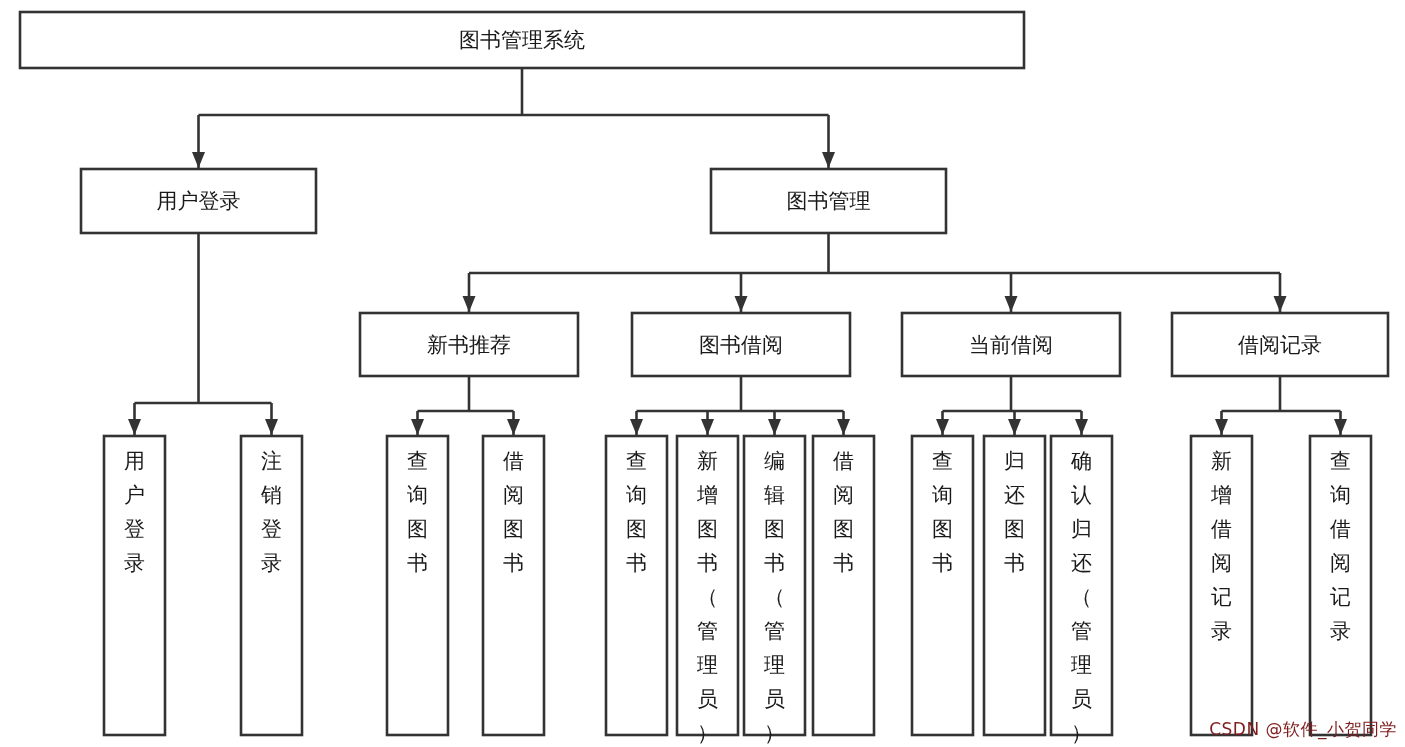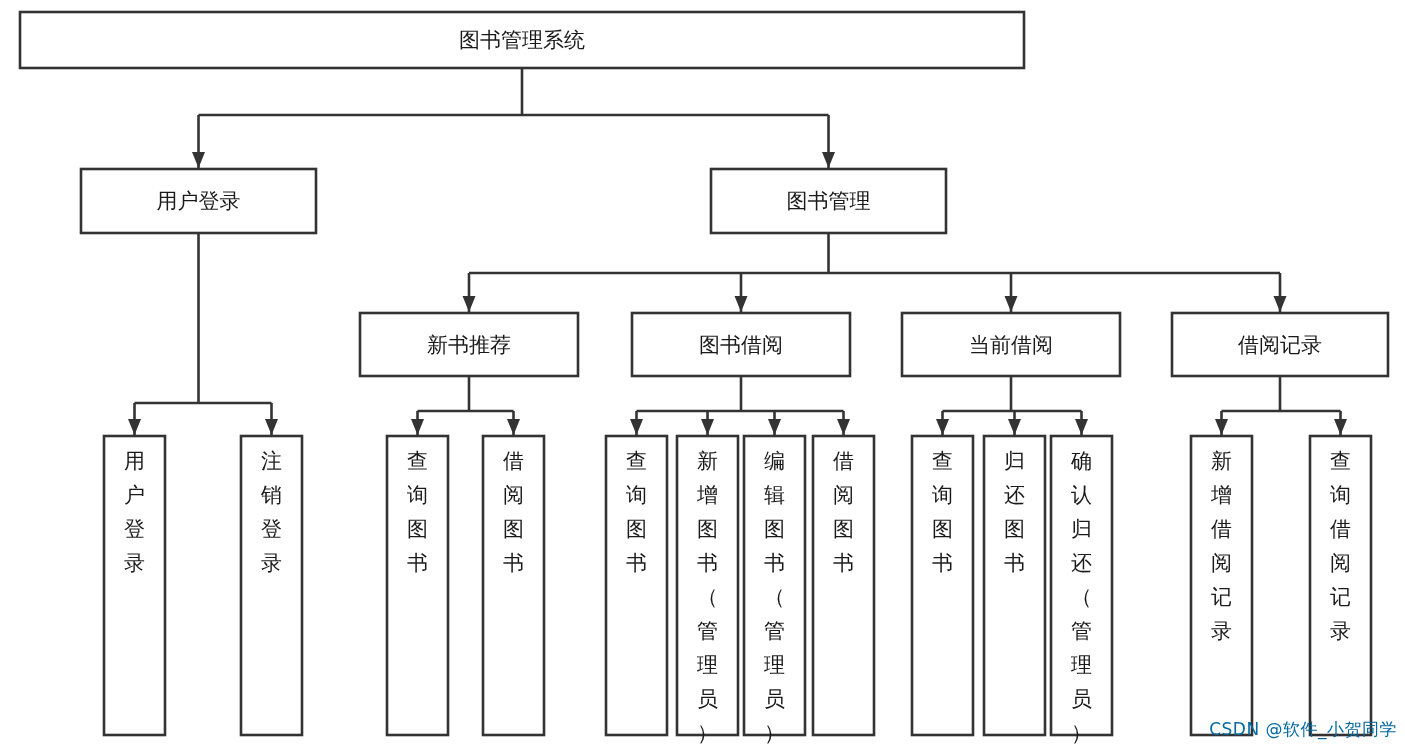--- a/index.html
+++ b/index.html
@@ -47,21 +47,21 @@
   .arrow-head {
     fill: #333333;
     stroke: none;
   }
   .watermark-text {
     position: absolute;
     right: 8px;
     bottom: 6px;
     font-family: "DejaVu Sans", "Liberation Sans", sans-serif;
     font-size: 17px;
-    color: #0369a1;
+    color: #7f1d1d;
     white-space: nowrap;
     letter-spacing: 0.5px;
   }
 </style>
 </head>
 <body>
 
 <div id="diagram-root">
   <svg id="tree-svg" viewBox="0 0 1405 747">
     <g id="connector-layer">

